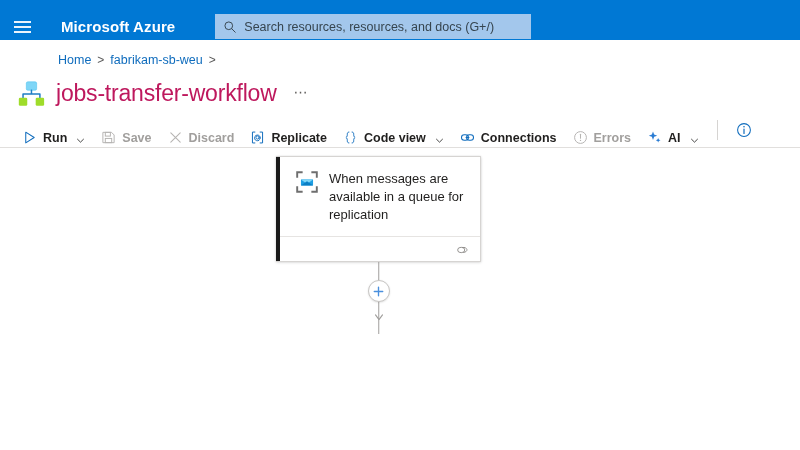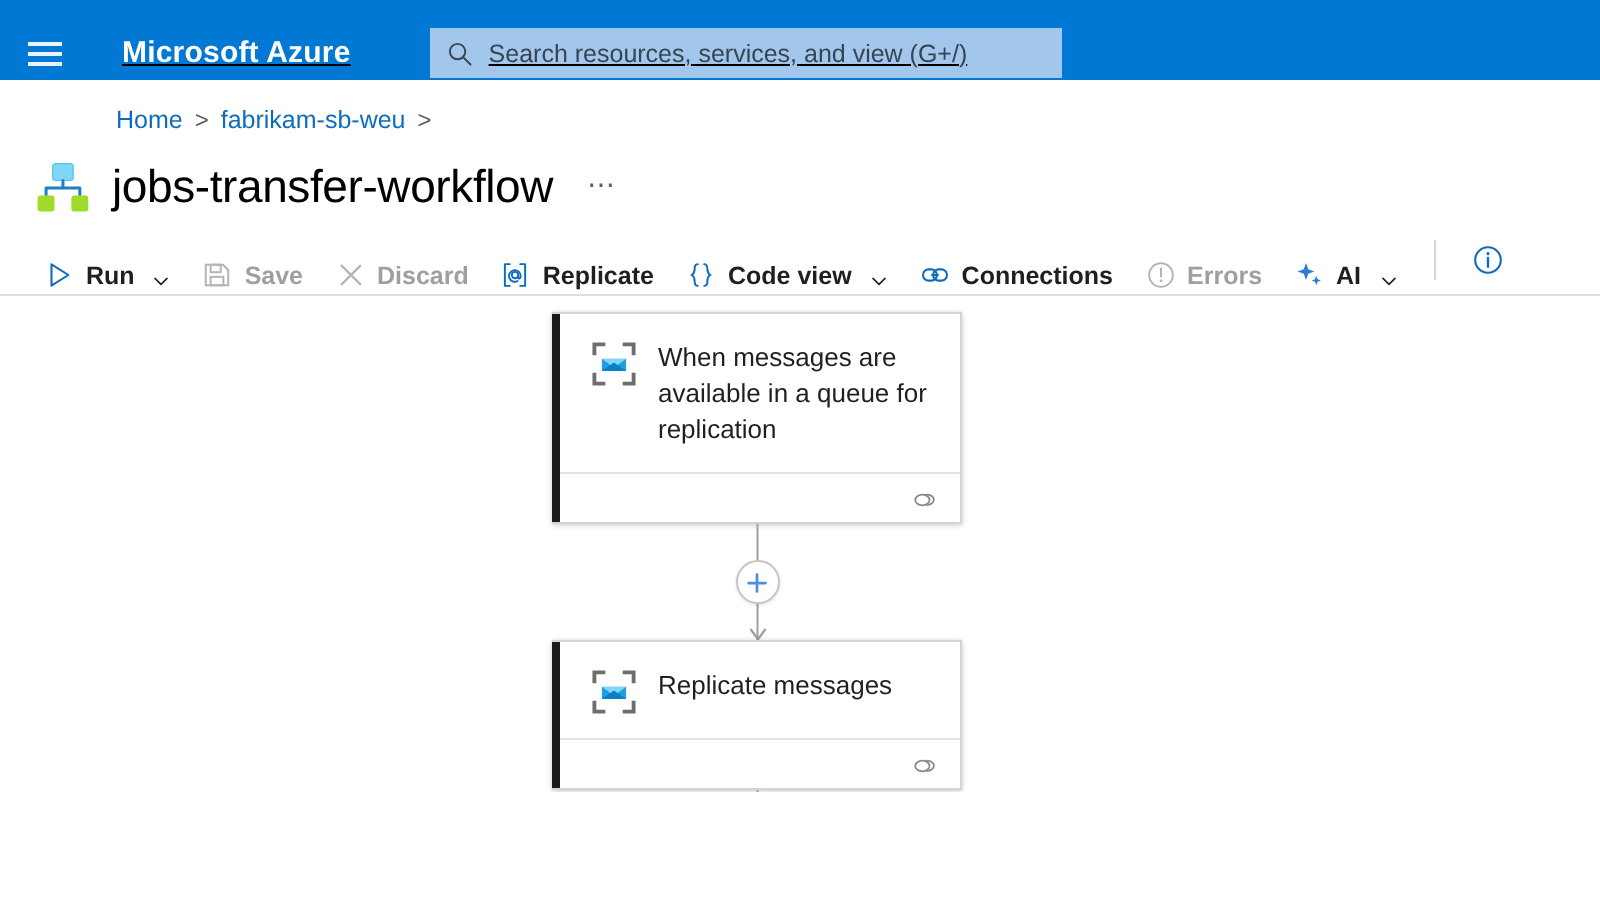--- a/index.html
+++ b/index.html
@@ -13,21 +13,20 @@
   }
 
   
   .azure-bar {
     height: 40px;
     background: #0078d4;
     display: flex;
     align-items: center;
     padding: 13px 0 0 0;
     position: relative;
-    text-decoration: underline;
   }
   .hamburger {
     width: 44px; height: 40px;
     display: flex; flex-direction: column;
     align-items: center; justify-content: center;
     gap: 3px;
     cursor: pointer;
   }
   .hamburger span {
     display: block;
@@ -94,21 +93,21 @@
     padding: 7px 0 0 16px;
     height: 44px;
   }
   .title-icon {
     width: 30px; height: 30px;
     margin-right: 10px;
     flex: 0 0 auto;
   }
   .page-title {
     font-size: 23px;
-    color: #000000;
+    color: #be185d;
     font-weight: normal;
     letter-spacing: -.2px;
     white-space: nowrap;
   }
   .title-ellipsis {
     margin-left: 15px;
     color: #605e5c;
     font-size: 14px;
     letter-spacing: 1.5px;
     cursor: pointer;
@@ -272,21 +271,21 @@
     <span></span>
     <span></span>
     <span></span>
   </div>
   <div class="brand">Microsoft Azure</div>
   <div class="searchbox">
     <svg class="mag" viewBox="0 0 16 16">
       <circle cx="6.6" cy="6.6" r="4.4" fill="none" stroke="#36454f" stroke-width="1.1"></circle>
       <line x1="9.9" y1="9.9" x2="14" y2="14" stroke="#36454f" stroke-width="1.1" stroke-linecap="round"></line>
     </svg>
-    <span class="ph">Search resources, services, and view (G+/)</span>
+    <span class="ph">Search resources, resources, and docs (G+/)</span>
   </div>
 </div>
 
 <div class="breadcrumb">
   <a>Home</a>
   <span class="sep">&gt;</span>
   <a>fabrikam-sb-weu</a>
   <span class="sep">&gt;</span>
 </div>
 
@@ -417,37 +416,20 @@
       <svg class="arrow" viewBox="0 0 10 8">
         <path d="M1 1 L5 6.4 L9 1" fill="none" stroke="#a19f9d" stroke-width="1.3" stroke-linecap="round" stroke-linejoin="round"></path>
       </svg>
       <div class="plusbtn">
         <svg viewBox="0 0 12 12">
           <path d="M6 1.4 V10.6 M1.4 6 H10.6" stroke="#4a8fdd" stroke-width="1.5" stroke-linecap="round"></path>
         </svg>
       </div>
     </div>
 
-    <div class="card">
-      <div class="card-body">
-        <svg class="card-icon" viewBox="0 0 24 24">
-          <path d="M1.3 6.2V1.3H6.2 M17.8 1.3h4.9v4.9 M22.7 17.8v4.9h-4.9 M6.2 22.7H1.3v-4.9" fill="none" stroke="#6e6e6e" stroke-width="2.1" stroke-linecap="square"></path>
-          <path d="M5.4 9.2h13.2v6.6H5.4z" fill="#1e9ee3"></path>
-          <path d="M5.4 9.2 L12 14.1 L18.6 9.2 Z" fill="#7fd6f7"></path>
-          <path d="M5.4 15.8 L12 11.2 L18.6 15.8 Z" fill="#0b7ec4"></path>
-        </svg>
-        <div class="card-title">Replicate messages</div>
-      </div>
-      <div class="card-footer">
-        <svg class="link-icon" viewBox="0 0 16 16">
-          <ellipse cx="6.4" cy="8.6" rx="4.4" ry="3.3" fill="none" stroke="#8a8886" stroke-width="1.1"></ellipse>
-          <path d="M8 5.4 a4.4 3.3 0 0 1 5.4 2.4 a4.4 3.3 0 0 1 -4 3.9" fill="none" stroke="#8a8886" stroke-width="1.1" stroke-linecap="round"></path>
-        </svg>
-      </div>
-    </div>
 
     <div class="tail">
       <div class="line"></div>
 
     </div>
 
   </div>
 </div>
 
 </body></html>

